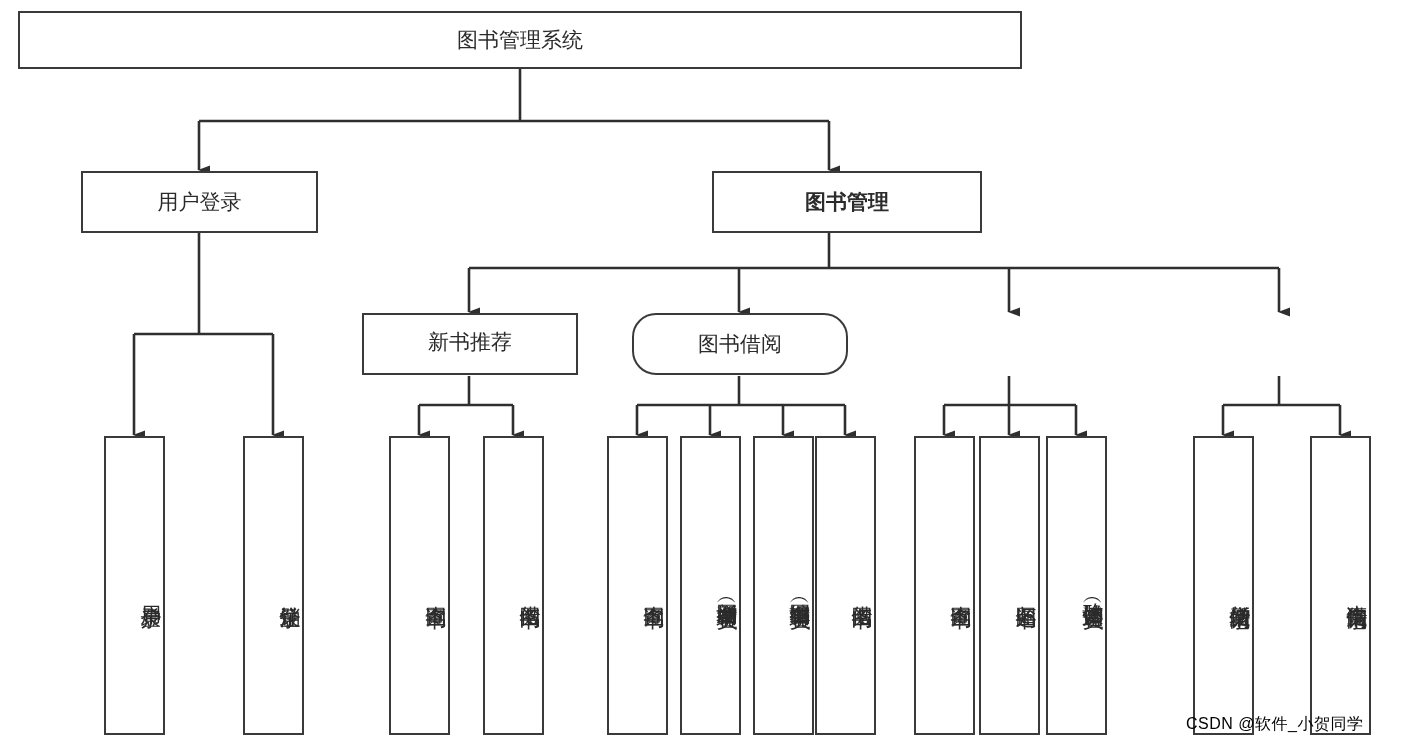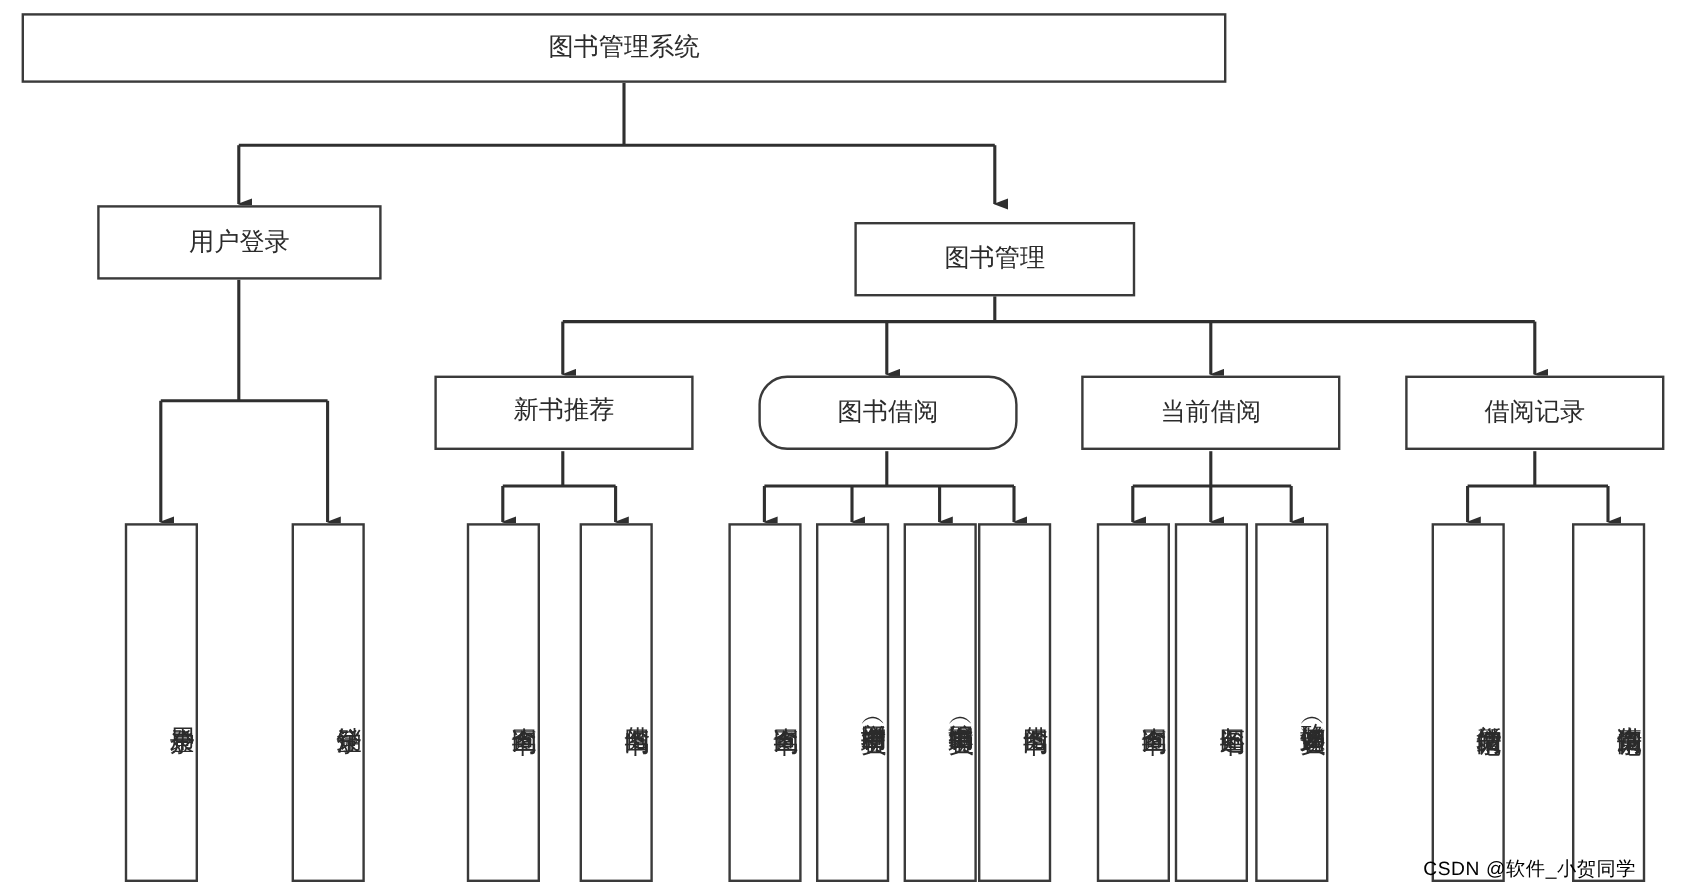--- a/index.html
+++ b/index.html
@@ -66,26 +66,24 @@
       <path d="M1279,376 L1279,405"></path>
       <path d="M1223,405 L1340,405"></path>
       <path d="M1223,405 L1223,435" marker-end="url(#arrow)"></path>
       <path d="M1340,405 L1340,435" marker-end="url(#arrow)"></path>
     </g>
   </svg>
 
   <div class="node h" style="left:18px;top:11px;width:1004px;height:58px;">图书管理系统</div>
 
   <div class="node h" style="left:81px;top:171px;width:237px;height:62px;">用户登录</div>
-  <div class="node h" style="left:712px;top:185px;width:234px;height:62px;">图书管理</div>
+  <div class="node h" style="left:712px;top:171px;width:270px;height:62px;font-weight:bold;">图书管理</div>
 
   <div class="node h" style="left:362px;top:313px;width:216px;height:62px;font-family:Liberation Mono, monospace;">新书推荐</div>
   <div class="node h" style="left:632px;top:313px;width:216px;height:62px;border-radius:24px;">图书借阅</div>
-  <div class="node h" style="left:901px;top:313px;width:216px;height:62px;">当前借阅</div>
-  <div class="node h" style="left:1171px;top:313px;width:216px;height:62px;">借阅记录</div>
 
   <div class="node v" style="left:104px;top:436px;width:61px;height:299px;">用户登录</div>
   <div class="node v" style="left:243px;top:436px;width:61px;height:299px;">注销登录</div>
 
   <div class="node v" style="left:389px;top:436px;width:61px;height:299px;">查询图书</div>
   <div class="node v" style="left:483px;top:436px;width:61px;height:299px;">借阅图书</div>
 
   <div class="node v" style="left:607px;top:436px;width:61px;height:299px;">查询图书</div>
   <div class="node v" style="left:680px;top:436px;width:61px;height:299px;">新增图书（管理员）</div>
   <div class="node v" style="left:753px;top:436px;width:61px;height:299px;">编辑图书（管理员）</div>

